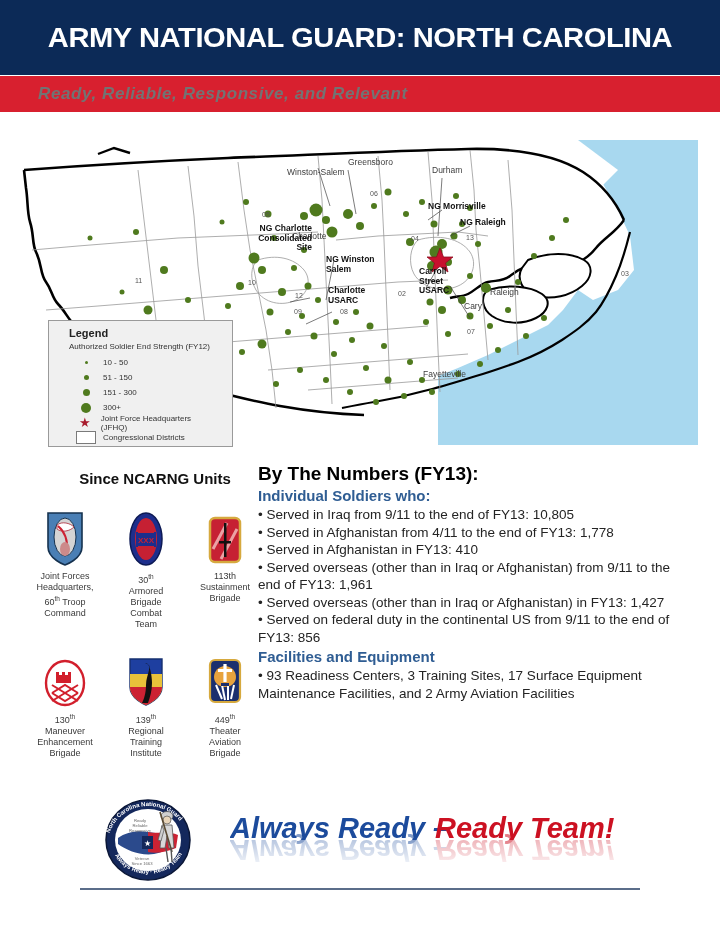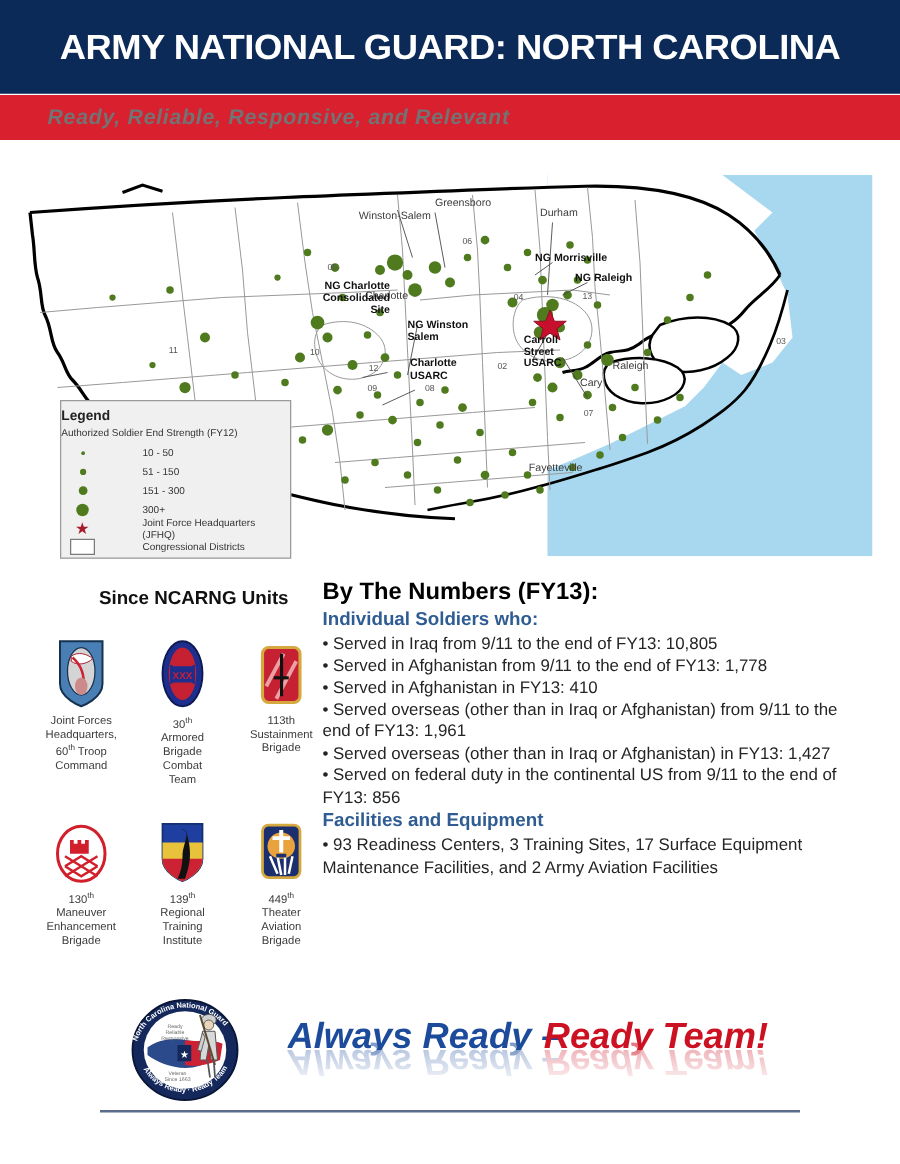--- a/index.html
+++ b/index.html
@@ -41,27 +41,27 @@
     position:absolute;font-size:8.5px;color:#3d3d3d;white-space:nowrap;
     font-family:"Liberation Sans", sans-serif;line-height:9.5px;
   }
   .mlabel.bold{font-weight:bold;color:#111;font-size:8.5px;}
   .mlabel.dist{font-size:7px;color:#555;}
 
   
   #legend{
     position:absolute;left:48px;top:320px;width:185px;height:127px;
     background:#f0f0f0;border:1px solid #9a9a9a;
-    box-sizing:border-box;padding:6px 0;
+    box-sizing:border-box;padding:6px 20px;
   }
   #legend-title{font-size:11px;font-weight:bold;color:#222;margin-bottom:3px;}
   #legend-sub{font-size:8px;color:#333;margin-bottom:4px;}
   .leg-row{display:flex;align-items:center;height:15px;}
   .leg-sym{width:34px;display:flex;align-items:center;justify-content:center;}
-  .leg-txt{font-size:8px;color:#333;margin-left:31px;}
+  .leg-txt{font-size:8px;color:#333;}
   .dot{border-radius:50%;background:#4f7a1e;display:block;}
   .legstar{color:#a81b2c;font-size:13px;line-height:10px;}
   .legbox{width:18px;height:11px;border:1px solid #7a7a7a;background:#fff;display:block;}
 
   
   #units-title{
     position:absolute;left:55px;top:470px;width:200px;text-align:center;
     font-size:15px;font-weight:bold;color:#111;
   }
   .unit-cell{position:absolute;width:86px;text-align:center;}
@@ -420,21 +420,21 @@
       <rect x="14" y="26" width="8" height="3" fill="#1b2f6e"></rect>
     </svg>
   </div>
   <div class="unit-cap">449<sup>th</sup><br>Theater<br>Aviation<br>Brigade</div>
 </div>
 
 <div id="numbers">
   <div id="num-h1">By The Numbers (FY13):</div>
   <div class="num-h2">Individual Soldiers who:</div>
   <div class="num-li">• Served in Iraq from 9/11 to the end of FY13: 10,805</div>
-  <div class="num-li">• Served in Afghanistan from 9/11 to the end of FY13: 1,778</div>
+  <div class="num-li">• Served in Afghanistan from 4/11 to the end of FY13: 1,778</div>
   <div class="num-li">• Served in Afghanistan in FY13: 410</div>
   <div class="num-li">• Served overseas (other than in Iraq or Afghanistan) from 9/11 to the end of FY13: 1,961</div>
   <div class="num-li">• Served overseas (other than in Iraq or Afghanistan) in FY13: 1,427</div>
   <div class="num-li">• Served on federal duty in the continental US from 9/11 to the end of FY13: 856</div>
   <div class="num-h2">Facilities and Equipment</div>
   <div class="num-li">• 93 Readiness Centers, 3 Training Sites, 17 Surface Equipment Maintenance Facilities, and 2 Army Aviation Facilities</div>
 </div>
 
 <div id="seal">
   <svg width="104" height="84" viewBox="0 0 104 84">

